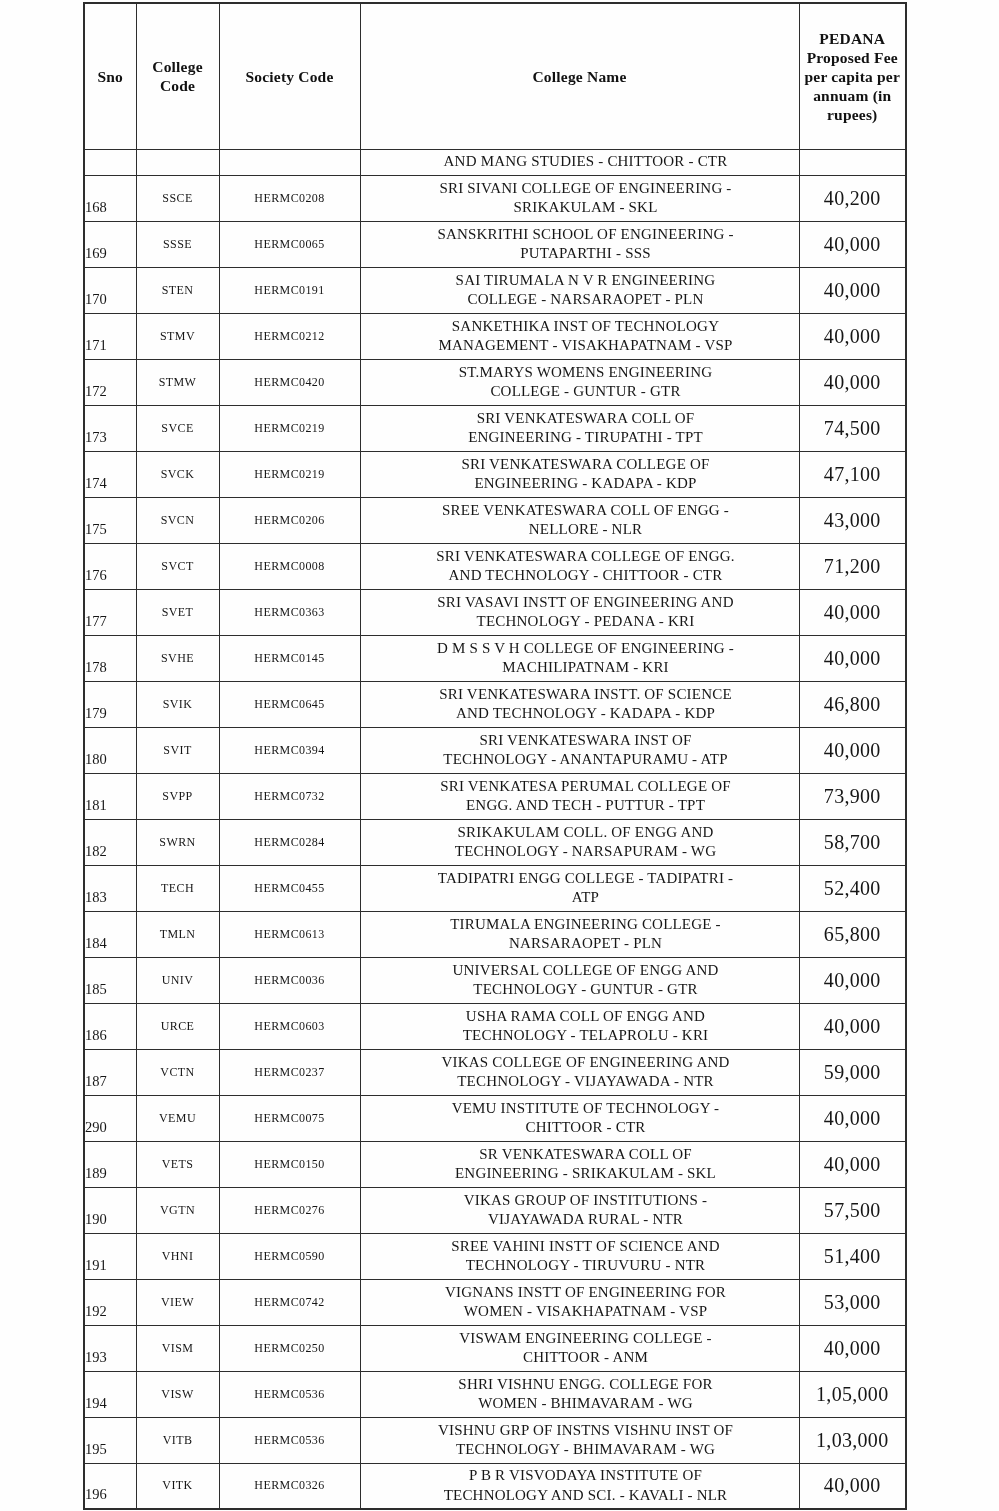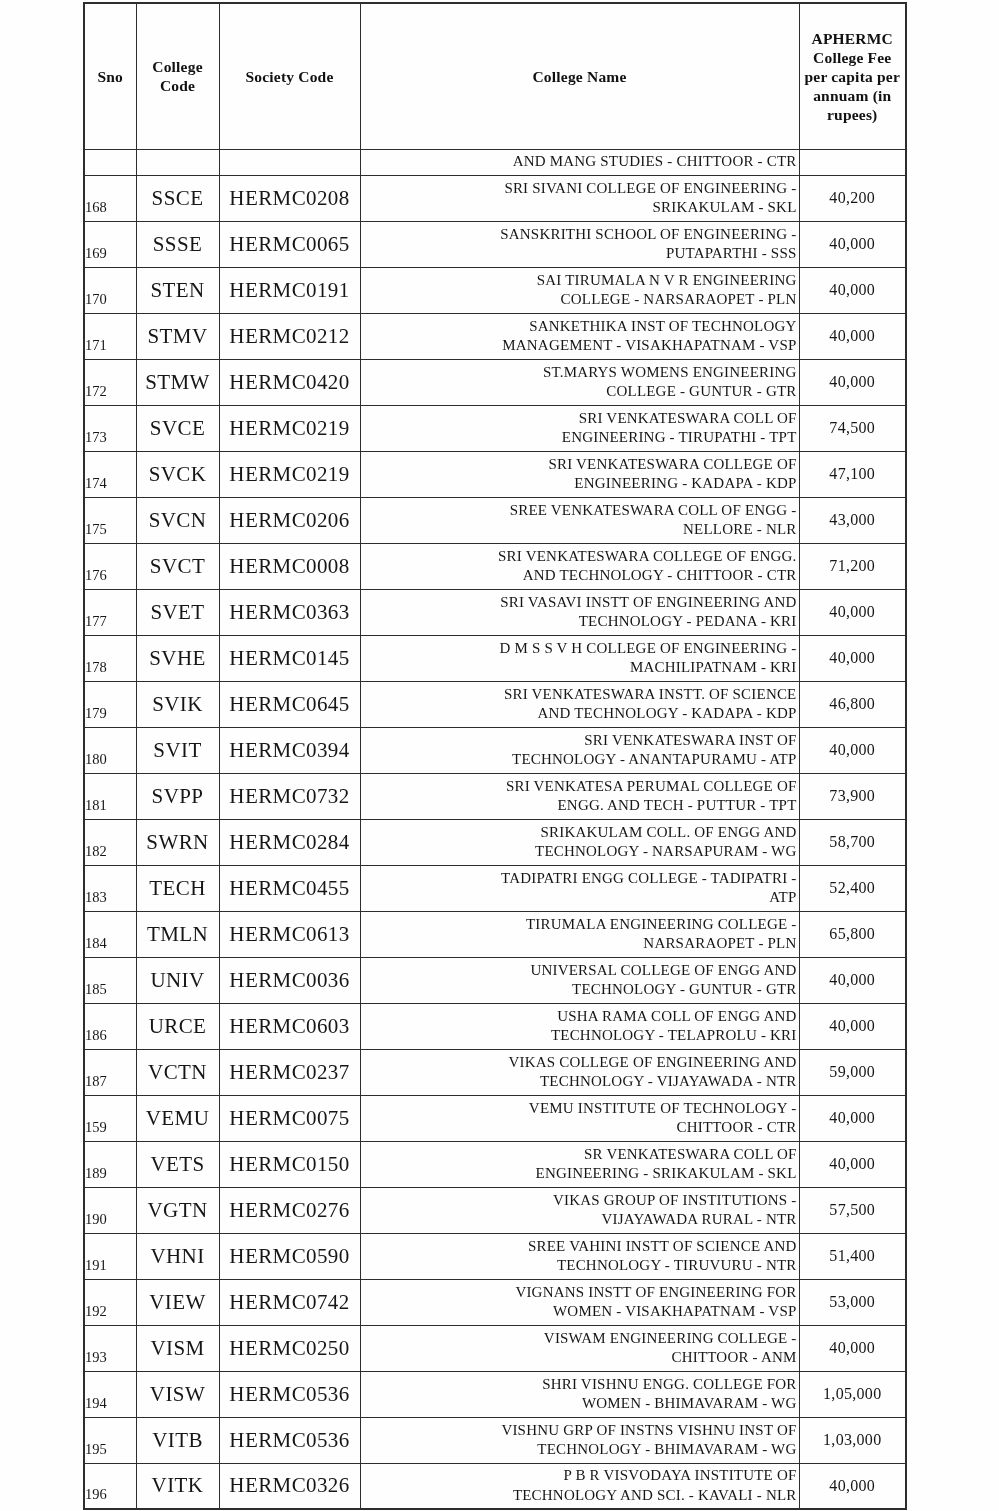--- a/index.html
+++ b/index.html
@@ -55,37 +55,37 @@
 
   td.sno {
     vertical-align: bottom;
     text-align: left;
     font-size: 14.5px;
     padding-bottom: 5px;
   }
   td.code, td.society {
     text-align: center;
     vertical-align: middle;
-    font-size: 21px;
+    font-size: 12px;
     letter-spacing: 0.4px;
   }
   td.name {
-    text-align: right;
+    text-align: center;
     vertical-align: middle;
     font-size: 15px;
     line-height: 19.5px;
     letter-spacing: 0.2px;
     padding-left: 14px;
     padding-right: 2px;
   }
   td.name .nl { display: block; white-space: nowrap; }
   td.fee {
     text-align: center;
     vertical-align: middle;
-    font-size: 16px;
+    font-size: 20px;
     letter-spacing: 0.3px;
   }
   tr.carryover-row td.name { font-size: 15px; }
 </style>
 </head>
 <body>
 
 <div class="page">
   <table class="fee-table">
     <colgroup>
@@ -94,21 +94,21 @@
       <col class="c-society">
       <col class="c-name">
       <col class="c-fee">
     </colgroup>
     <thead>
       <tr class="header-row">
         <th class="h-sno">Sno</th>
         <th class="h-code">College Code</th>
         <th class="h-society">Society Code</th>
         <th class="h-name">College Name</th>
-        <th class="h-fee">APHERMC College Fee per capita per annuam (in rupees)</th>
+        <th class="h-fee">PEDANA Proposed Fee per capita per annuam (in rupees)</th>
       </tr>
     </thead>
     <tbody id="tbody">
   <tr class="carryover-row">
     <td class="sno"></td>
     <td class="code"></td>
     <td class="society"></td>
     <td class="name">
       <span class="nl">AND MANG STUDIES - CHITTOOR - CTR</span>
       <span class="nl"></span>
@@ -330,21 +330,21 @@
     <td class="code">VCTN</td>
     <td class="society">HERMC0237</td>
     <td class="name">
       <span class="nl">VIKAS COLLEGE OF ENGINEERING AND</span>
       <span class="nl">TECHNOLOGY - VIJAYAWADA - NTR</span>
     </td>
     <td class="fee">59,000</td>
   </tr>
 
   <tr class="data-row">
-    <td class="sno">159</td>
+    <td class="sno">290</td>
     <td class="code">VEMU</td>
     <td class="society">HERMC0075</td>
     <td class="name">
       <span class="nl">VEMU INSTITUTE OF TECHNOLOGY -</span>
       <span class="nl">CHITTOOR - CTR</span>
     </td>
     <td class="fee">40,000</td>
   </tr>
 
   <tr class="data-row">

